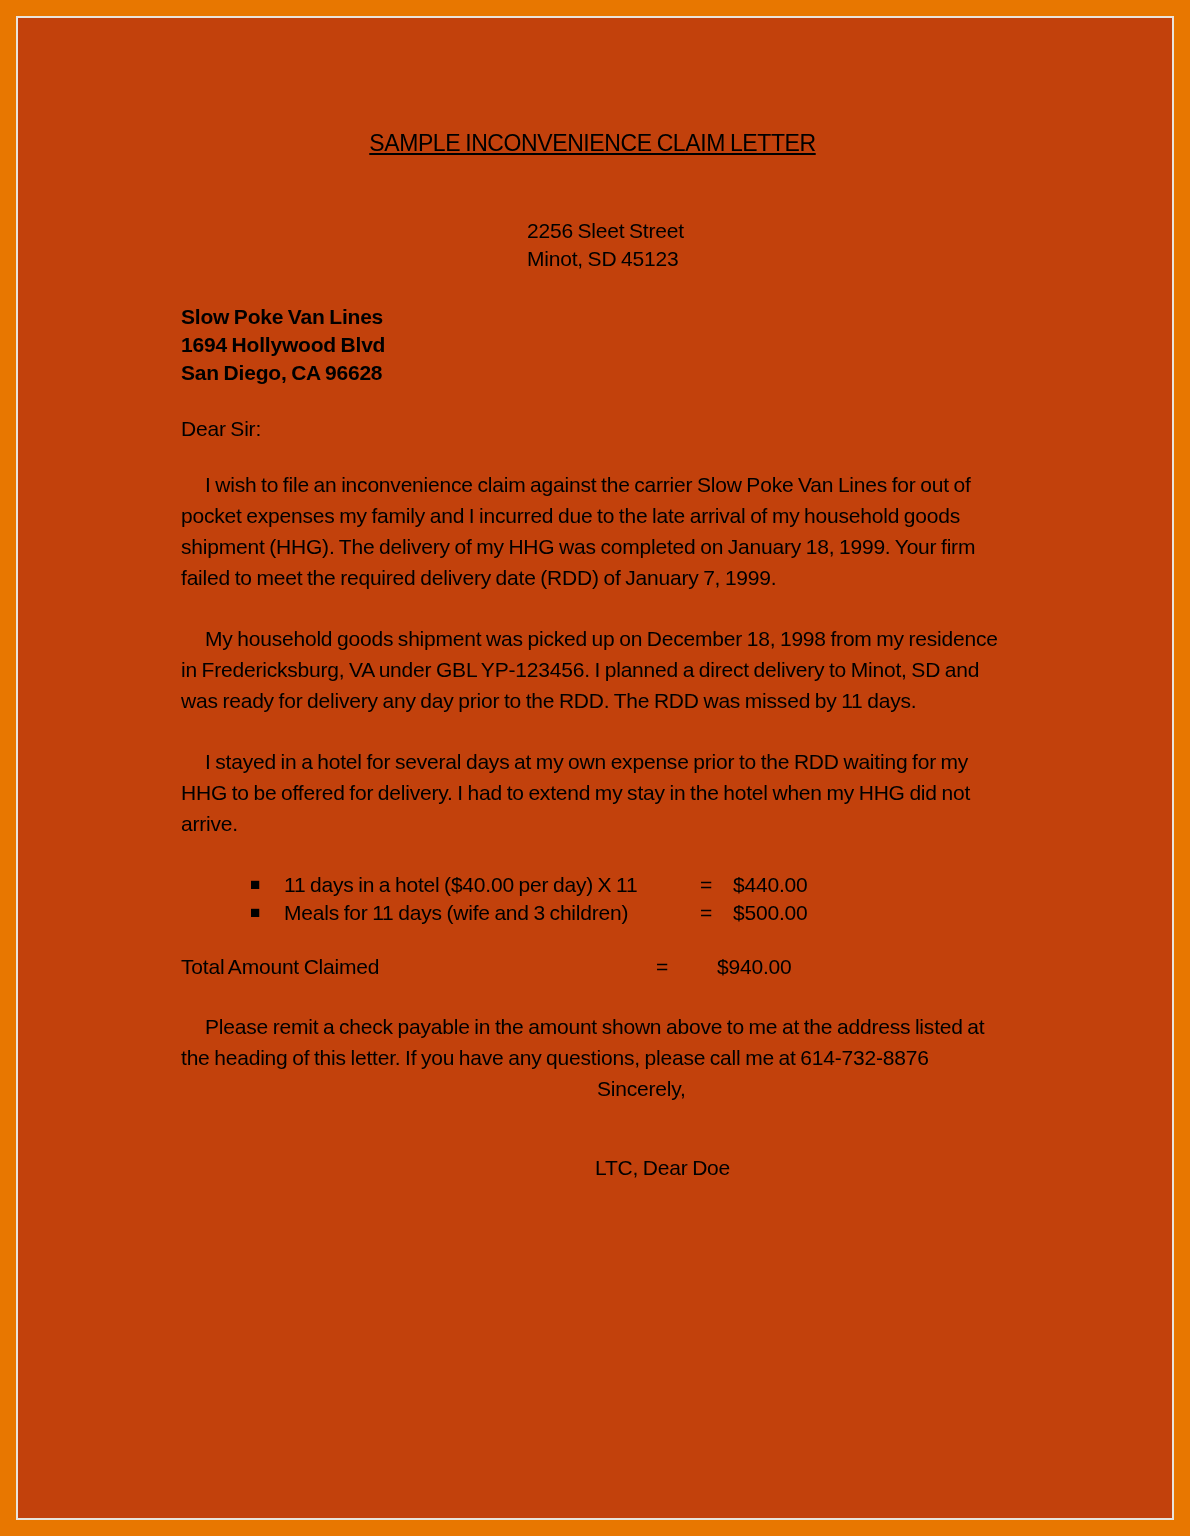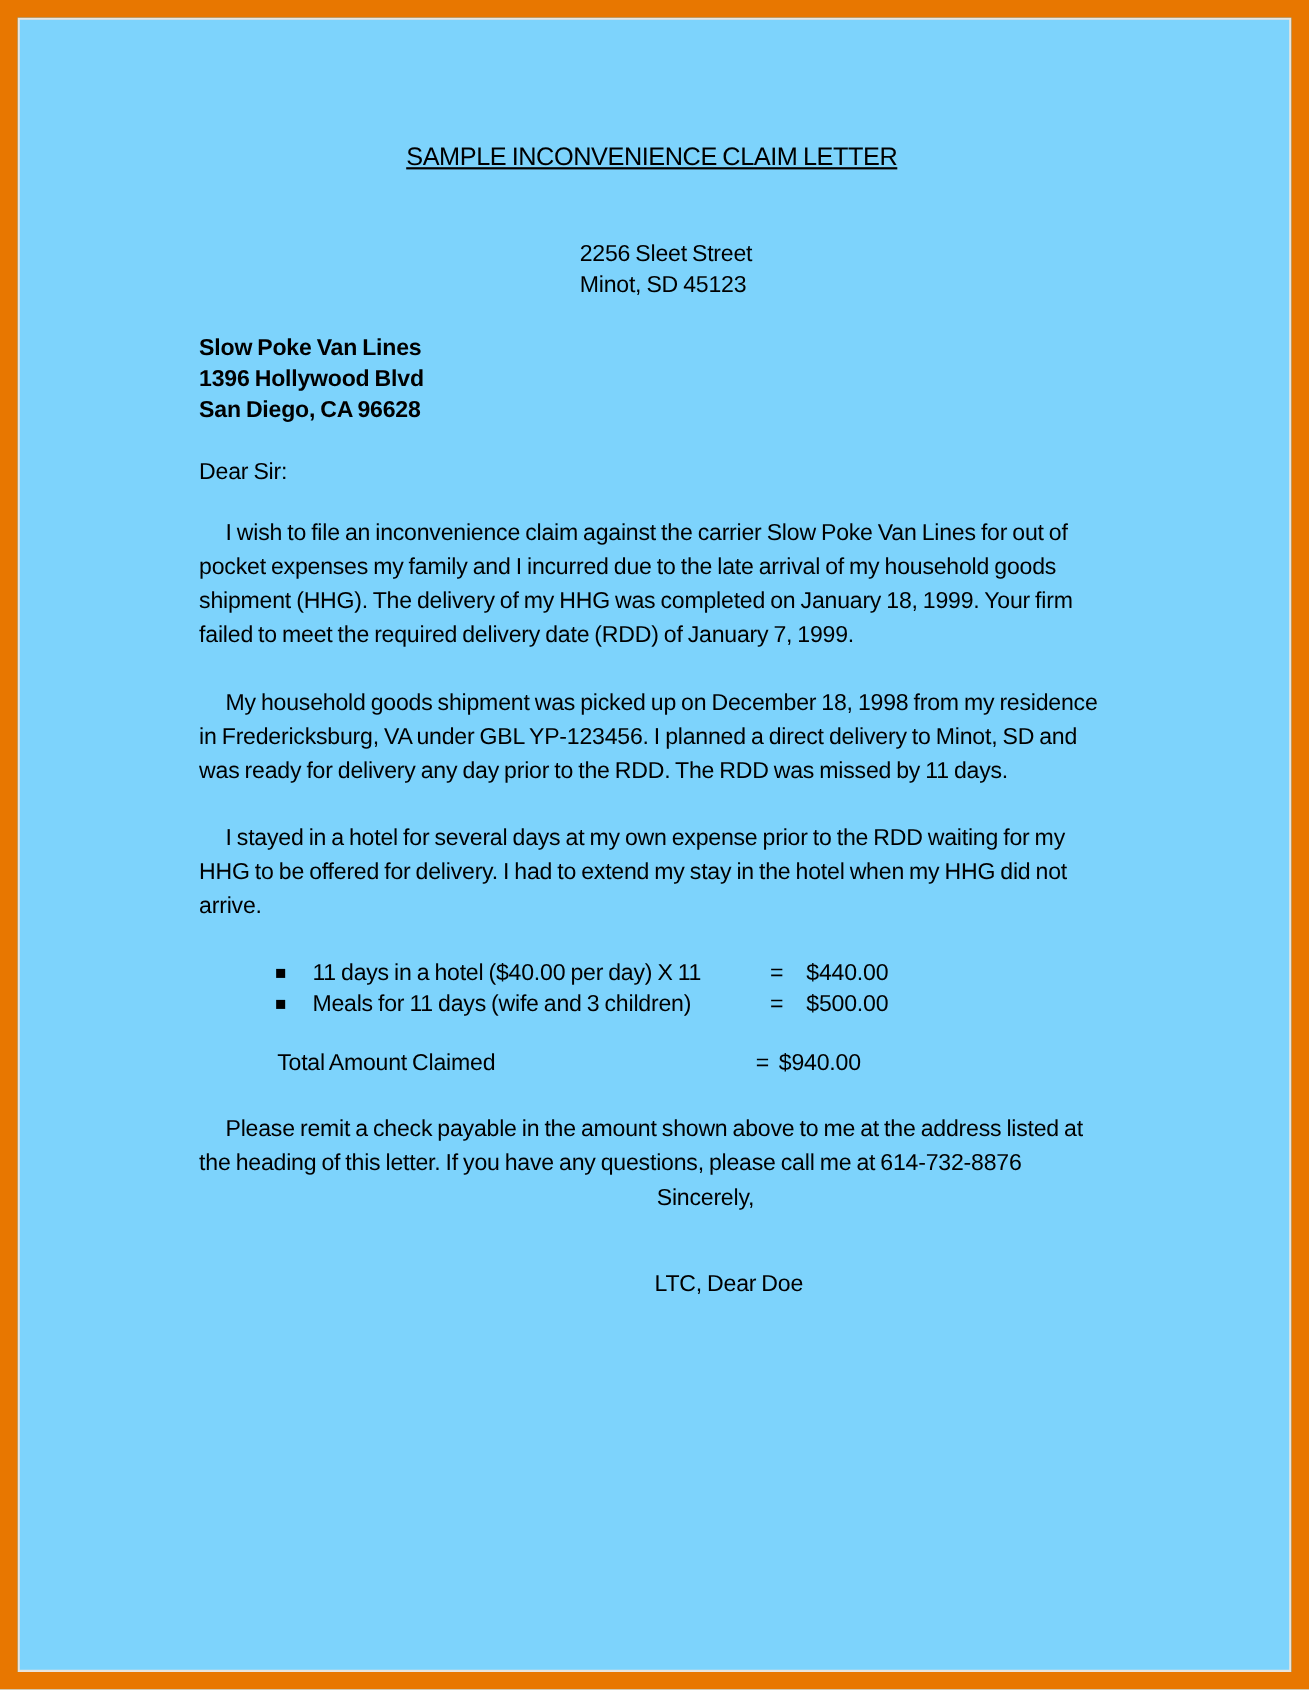--- a/index.html
+++ b/index.html
@@ -7,21 +7,21 @@
   body {
     width: 1190px;
     height: 1536px;
     font-family: "Liberation Sans", "DejaVu Sans", sans-serif;
     color: #000000;
   }
   .page {
     position: relative;
     width: 1190px;
     height: 1536px;
-    background: #7dd3fc;
+    background: #c2410c;
     border: 16px solid #e87700;
     box-shadow: inset 0 0 0 2px #e9e4dc;
     overflow: hidden;
   }
   .content {
     position: relative;
     padding: 112px 170px 0 165px; 
     font-size: 21px;
     line-height: 31px;
     letter-spacing: -0.2px;
@@ -46,21 +46,21 @@
     margin-top: 26px;
     text-indent: 24px;
     text-align: left;
   }
   .para + .para { margin-top: 30px; }
   .claim-list { margin-top: 32px; margin-left: 69px; }
   .claim-row { display: flex; line-height: 28px; }
   .claim-bullet { width: 34px; font-size: 17px; }
   .claim-desc { width: 416px; }
   .claim-eq { width: 33px; }
-  .total-row { display: flex; margin-top: 26px; margin-left: 71px; line-height: 28px; }
+  .total-row { display: flex; margin-top: 26px; line-height: 28px; gap: 40px; }
   .total-label { width: 435px; }
   .total-eq { width: 21px; }
   .closing-para { margin-top: 30px; text-indent: 24px; }
   .sign-off { margin-left: 416px; line-height: 31px; }
   .signature { margin-left: 414px; margin-top: 48px; line-height: 31px; }
 </style>
 </head>
 <body>
 
 <div class="page">
@@ -70,21 +70,21 @@
       <span class="title">SAMPLE INCONVENIENCE CLAIM LETTER</span>
     </div>
 
     <div class="sender-block">
       <div class="addr-line">2256 Sleet Street</div>
       <div class="addr-line">Minot, SD  45123</div>
     </div>
 
     <div class="recipient-block">
       <div class="addr-line">Slow Poke Van Lines</div>
-      <div class="addr-line">1396 Hollywood Blvd</div>
+      <div class="addr-line">1694 Hollywood Blvd</div>
       <div class="addr-line">San Diego, CA 96628</div>
     </div>
 
     <div class="salutation">Dear Sir:</div>
 
     <div class="para">I wish to file an inconvenience claim against the carrier Slow Poke Van Lines for out of pocket expenses my family and I incurred due to the late arrival of my household goods shipment (HHG).  The delivery of my HHG was completed on January 18, 1999.  Your firm failed to meet the required delivery date (RDD) of January 7, 1999.</div>
     <div class="para">My household goods shipment was picked up on December 18, 1998 from my residence in Fredericksburg, VA under GBL YP-123456.  I planned a direct delivery to Minot, SD and was ready for delivery any day prior to the RDD. The RDD was missed by 11 days.</div>
     <div class="para">I stayed in a hotel for several days at my own expense prior to the RDD waiting for my HHG to be offered for delivery.  I had to extend my stay in the hotel when my HHG did not arrive.</div>
 
     <div class="claim-list">

